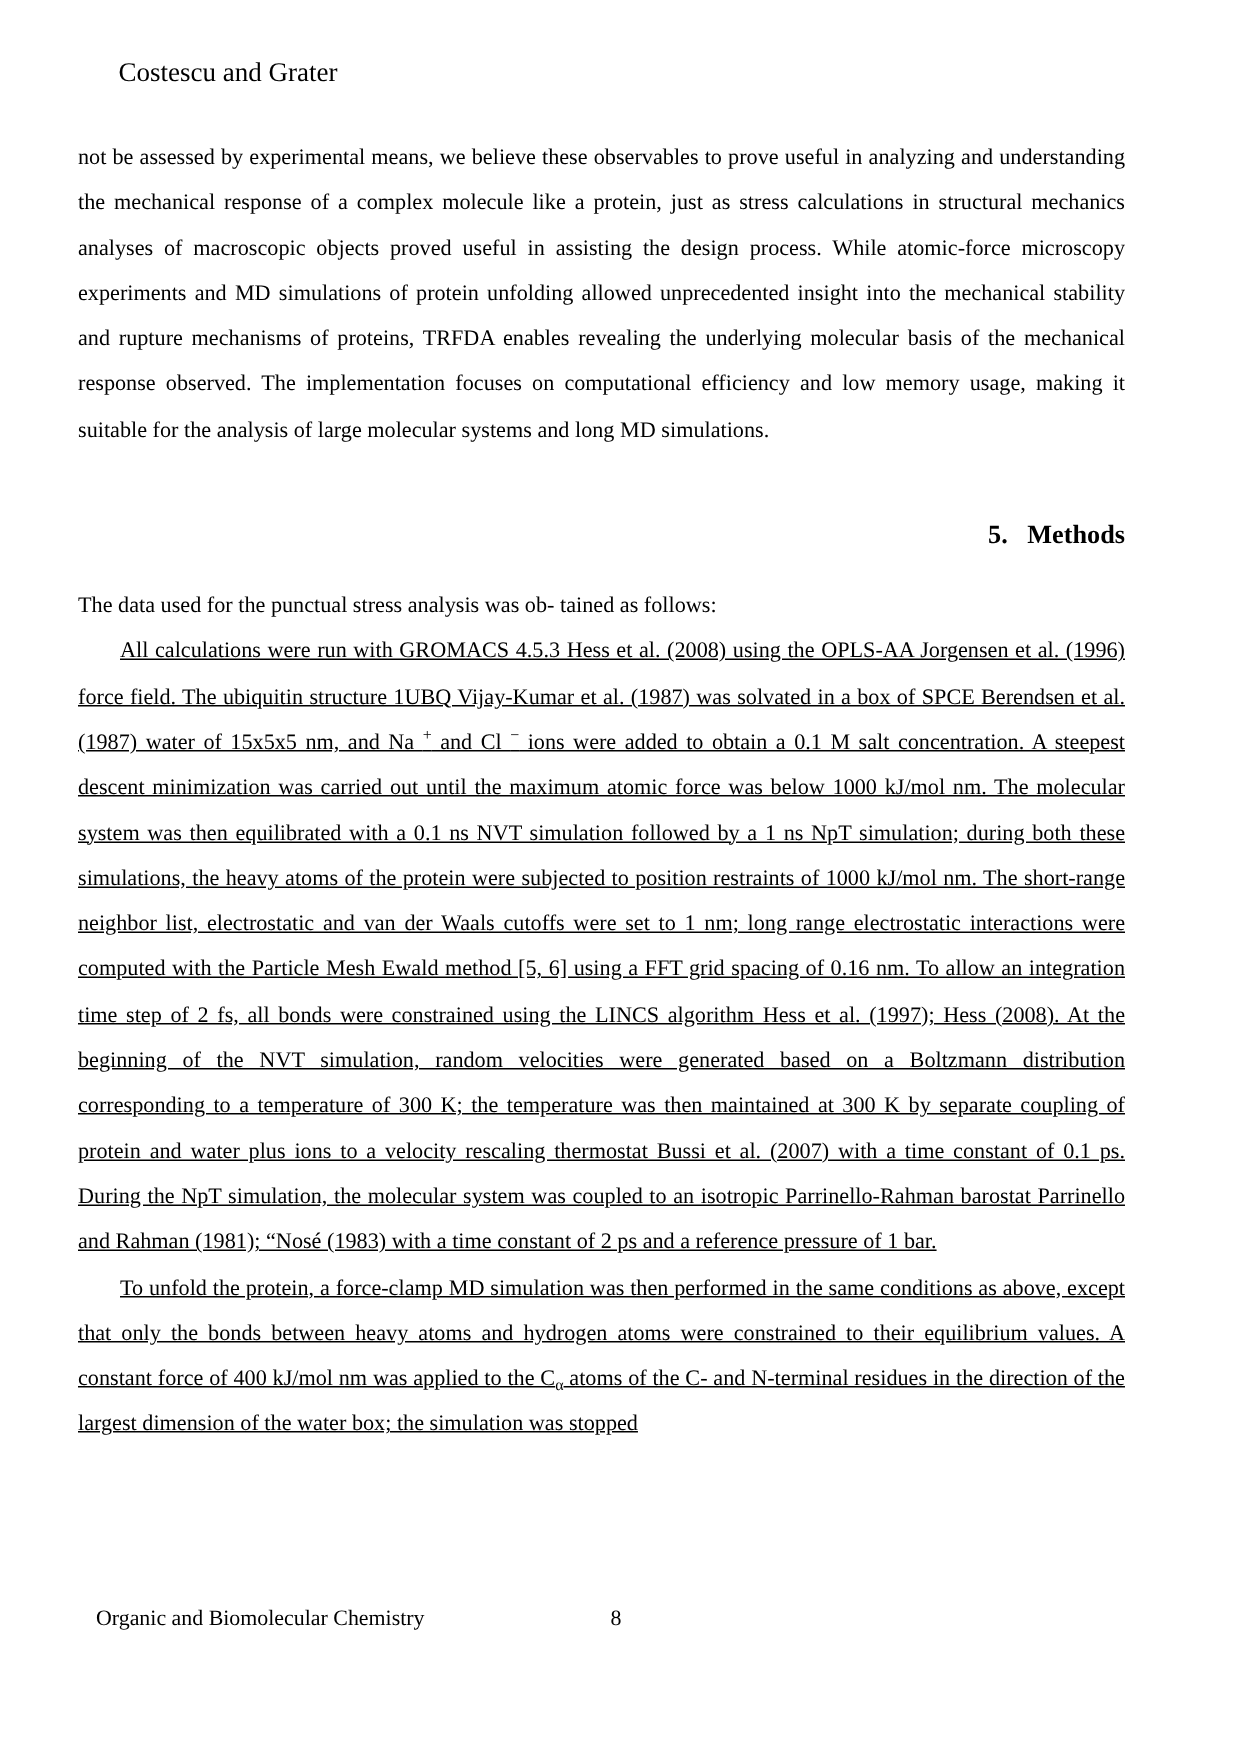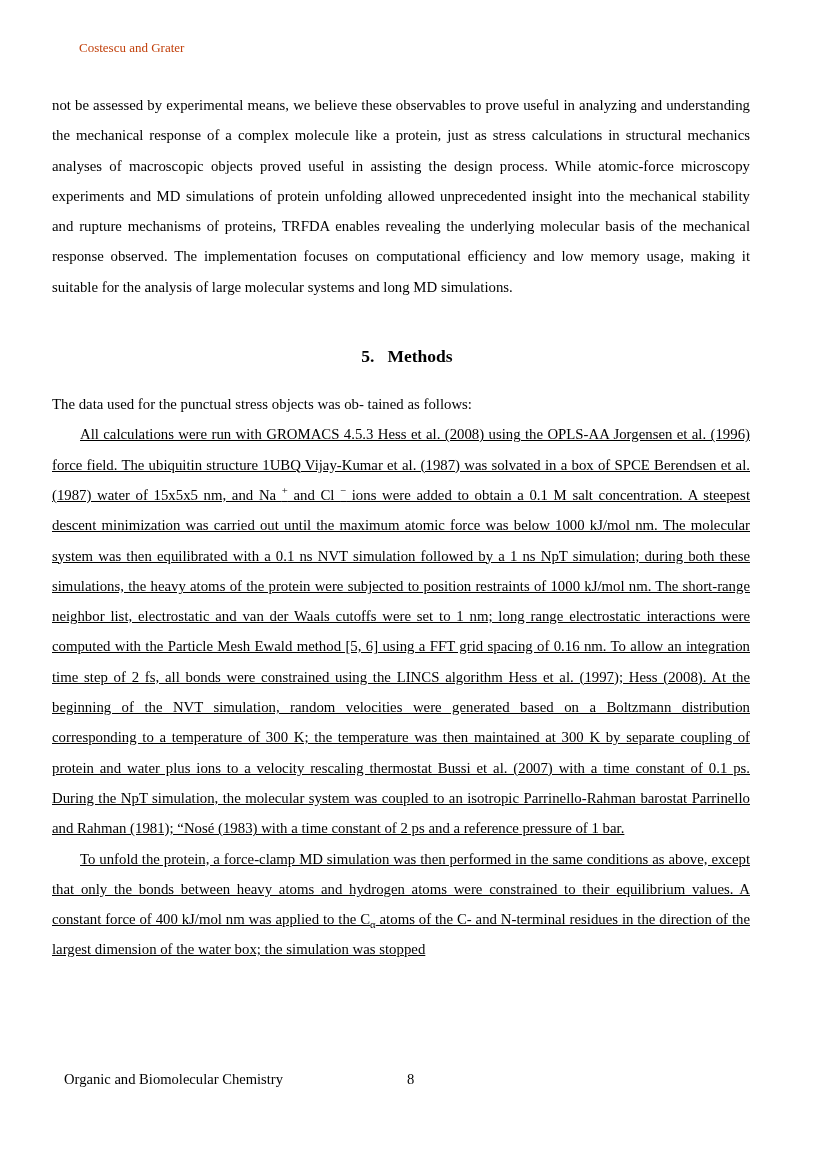--- a/index.html
+++ b/index.html
@@ -15,41 +15,41 @@
       position: relative;
       width: 827px;
       height: 1170px;
       background: #ffffff;
       overflow: hidden;
     }
     .running-header {
       position: absolute;
       left: 79px;
       top: 40px;
-      font-size: 13px;
+      font-size: 18px;
       line-height: 16px;
-      color: #c2410c;
+      color: #000000;
     }
     .body-text {
       position: absolute;
       left: 52px;
       top: 90px;
       width: 698px;
       font-size: 14.8px;
       line-height: 30.3px;
       text-align: justify;
     }
     .para { margin: 0; padding: 0; }
     .para.indent { text-indent: 28px; text-decoration: underline; }
     .section-heading {
       margin: 42px 0 21px 12px;
       font-size: 17.5px;
       font-weight: bold;
       line-height: 24px;
-      text-align: center;
+      text-align: right;
     }
     .sec-num { margin-right: 13px; }
     sup, sub {
       font-size: 0.72em;
       line-height: 0;
     }
     sup { vertical-align: super; }
     sub { vertical-align: sub; }
     .page-footer {
       position: absolute;
@@ -71,21 +71,21 @@
     <span>Costescu and Grater</span>
   </div>
 
   <div class="body-text">
     <p class="para">not be assessed by experimental means, we believe these observables to prove useful in analyzing and understanding the mechanical response of a complex molecule like a protein, just as stress calculations in structural mechanics analyses of macroscopic objects proved useful in assisting the design process. While atomic-force microscopy experiments and MD simulations of protein unfolding allowed unprecedented insight into the mechanical stability and rupture mechanisms of proteins, TRFDA enables revealing the underlying molecular basis of the mechanical response observed. The implementation focuses on computational efficiency and low memory usage, making it suitable for the analysis of large molecular systems and long MD simulations.</p>
 
     <h2 class="section-heading">
       <span class="sec-num">5.</span><span class="sec-title">Methods</span>
     </h2>
 
-    <p class="para">The data used for the punctual stress objects was ob- tained as follows:</p>
+    <p class="para">The data used for the punctual stress analysis was ob- tained as follows:</p>
 
     <p class="para indent">All calculations were run with GROMACS 4.5.3 Hess et al. (2008) using the OPLS-AA Jorgensen et al. (1996) force field. The ubiquitin structure 1UBQ Vijay-Kumar et al. (1987) was solvated in a box of SPCE Berendsen et al. (1987) water of 15x5x5 nm, and Na <sup>+</sup> and Cl <sup>−</sup> ions were added to obtain a 0.1 M salt concentration. A steepest descent minimization was carried out until the maximum atomic force was below 1000 kJ/mol nm. The molecular system was then equilibrated with a 0.1 ns NVT simulation followed by a 1 ns NpT simulation; during both these simulations, the heavy atoms of the protein were subjected to position restraints of 1000 kJ/mol nm. The short-range neighbor list, electrostatic and van der Waals cutoffs were set to 1 nm; long range electrostatic interactions were computed with the Particle Mesh Ewald method [5, 6] using a FFT grid spacing of 0.16 nm. To allow an integration time step of 2 fs, all bonds were constrained using the LINCS algorithm Hess et al. (1997); Hess (2008). At the beginning of the NVT simulation, random velocities were generated based on a Boltzmann distribution corresponding to a temperature of 300 K; the temperature was then maintained at 300 K by separate coupling of protein and water plus ions to a velocity rescaling thermostat Bussi et al. (2007) with a time constant of 0.1 ps. During the NpT simulation, the molecular system was coupled to an isotropic Parrinello-Rahman barostat Parrinello and Rahman (1981); “Nosé (1983) with a time constant of 2 ps and a reference pressure of 1 bar.</p>
 
     <p class="para indent">To unfold the protein, a force-clamp MD simulation was then performed in the same conditions as above, except that only the bonds between heavy atoms and hydrogen atoms were constrained to their equilibrium values. A constant force of 400 kJ/mol nm was applied to the C<sub>α</sub> atoms of the C- and N-terminal residues in the direction of the largest dimension of the water box; the simulation was stopped</p>
   </div>
 
   <div class="page-footer">
     <span class="journal-name">Organic and Biomolecular Chemistry</span>
     <span class="page-number">8</span>
   </div>

